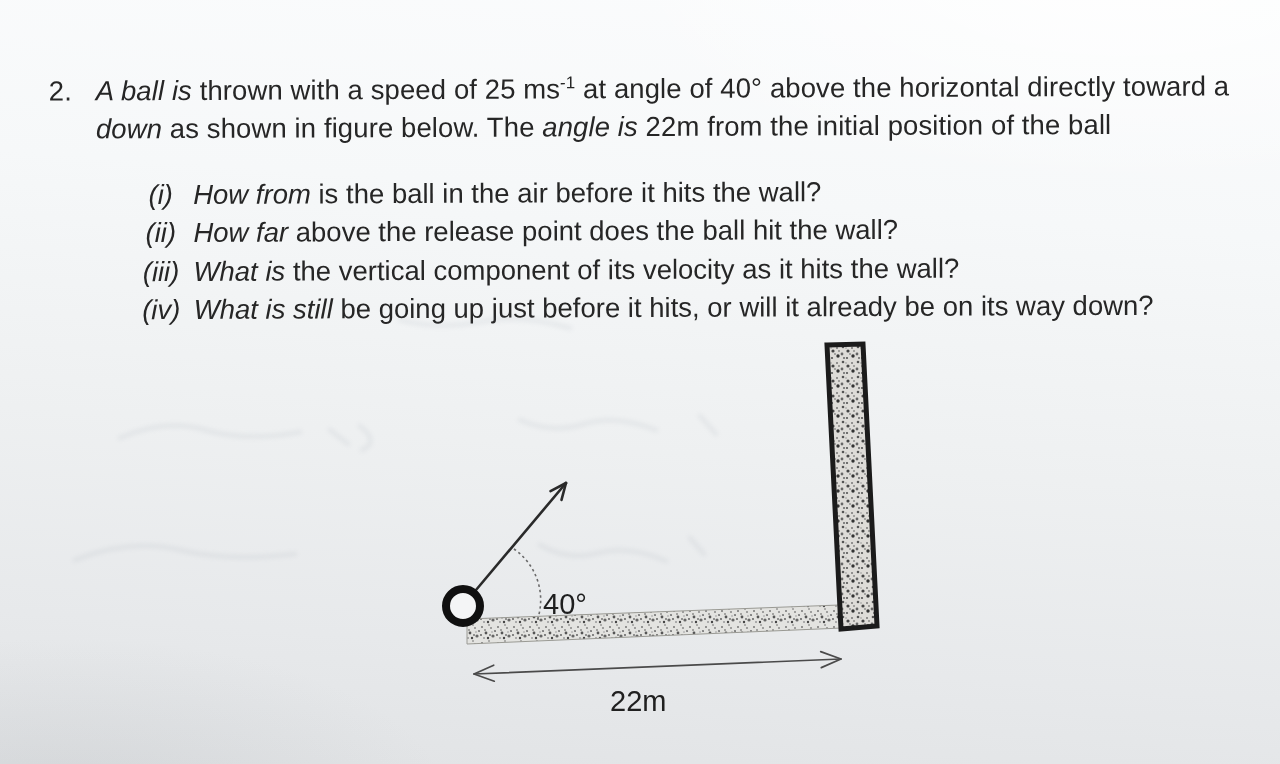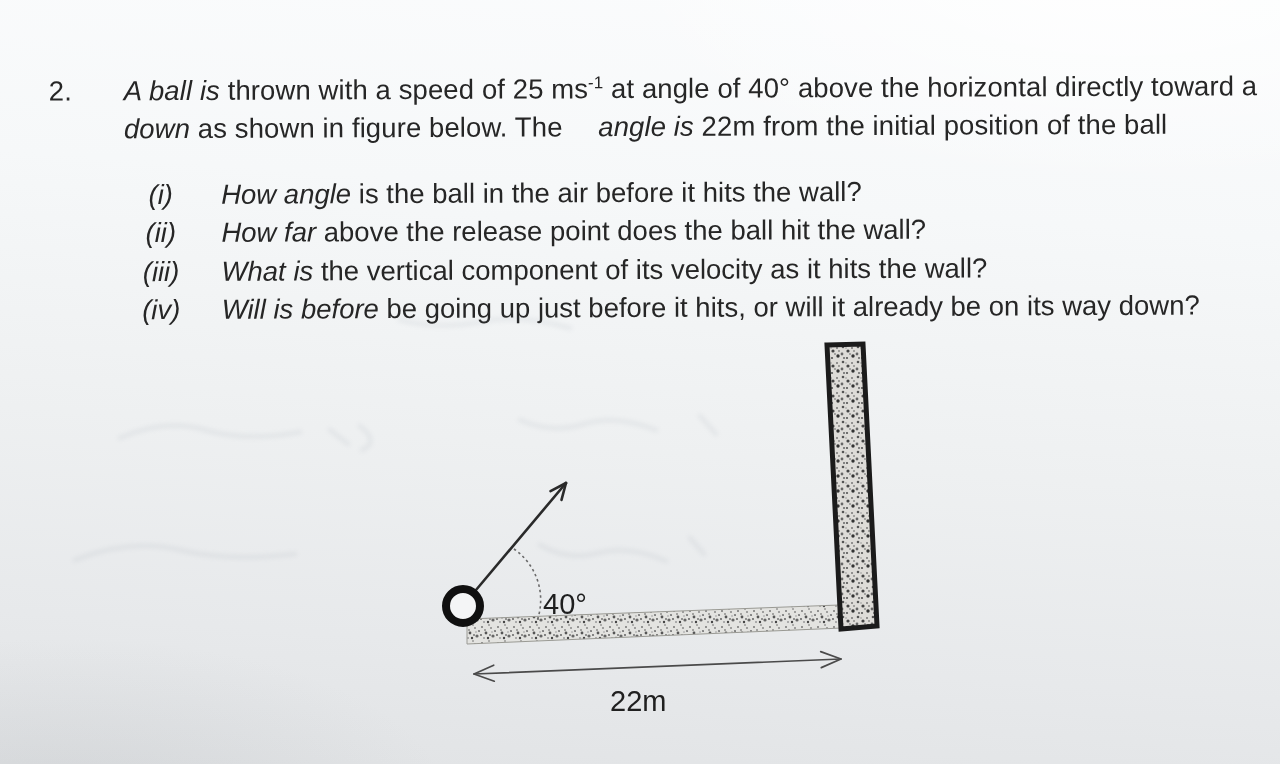--- a/index.html
+++ b/index.html
@@ -12,48 +12,48 @@
       linear-gradient(184deg,#fbfcfd 0%,#f6f8f9 28%,#eef0f1 58%,#e7e9eb 82%,#e1e3e5 100%);
   }
   .textwrap{position:absolute;inset:0;transform:rotate(-0.25deg);}
   .line{position:absolute;font-size:27.5px;line-height:1.2;white-space:pre;letter-spacing:0.1px;}
   .num{left:50px;top:72px;}
   .l1{left:97px;top:72px;}
   .l2{left:97px;top:110px;}
   .q{position:absolute;font-size:27.5px;white-space:pre;}
   .q .marker{display:inline-block;width:57px;text-align:center;font-style:italic;}
   .q .gap{display:inline-block;width:4px;}
-  .it{font-style:italic;margin-left:28px;}
+  .it{font-style:italic;}
   .sup{font-size:17px;position:relative;top:-10px;letter-spacing:0;}
   .q1{left:133px;top:177px;}
   .q2{left:133px;top:215px;}
   .q3{left:133px;top:254px;}
   .q4{left:133px;top:292px;}
   svg.diagram{position:absolute;left:0;top:0;}
   svg text{font-family:"Liberation Sans",sans-serif;}
 </style>
 </head>
 <body>
 
 <div class="page">
 
   <div class="textwrap">
     <div class="line num">2.</div>
 
     <div class="line l1"><span class="it">A ball is</span><span> thrown with a speed of 25 ms</span><span class="sup">-1</span><span> at angle of 40° above the horizontal directly toward a</span></div>
 
     <div class="line l2"><span class="it">down</span><span> as shown in figure below. The </span><span class="it">angle is</span><span> 22m from the initial position of the ball</span></div>
 
-    <div class="q q1"><span class="marker">(i)</span><span class="gap"></span><span class="it">How angle</span><span> is the ball in the air before it hits the wall?</span></div>
+    <div class="q q1"><span class="marker">(i)</span><span class="gap"></span><span class="it">How from</span><span> is the ball in the air before it hits the wall?</span></div>
 
     <div class="q q2"><span class="marker">(ii)</span><span class="gap"></span><span class="it">How far</span><span> above the release point does the ball hit the wall?</span></div>
 
     <div class="q q3"><span class="marker">(iii)</span><span class="gap"></span><span class="it">What is</span><span> the vertical component of its velocity as it hits the wall?</span></div>
 
-    <div class="q q4"><span class="marker">(iv)</span><span class="gap"></span><span class="it">Will is before</span><span> be going up just before it hits, or will it already be on its way down?</span></div>
+    <div class="q q4"><span class="marker">(iv)</span><span class="gap"></span><span class="it">What is still</span><span> be going up just before it hits, or will it already be on its way down?</span></div>
   </div>
 
   <svg class="diagram" width="1280" height="764" viewBox="0 0 1280 764">
     <defs>
       <pattern id="stip" width="16" height="16" patternUnits="userSpaceOnUse">
         <rect width="16" height="16" fill="#e3e3e0"></rect>
         <circle cx="2" cy="3" r="1" fill="#777"></circle>
           <circle cx="6" cy="9" r="1.4" fill="#555"></circle>
         <circle cx="11" cy="4" r="1" fill="#888"></circle>
           <circle cx="13" cy="12" r="1.6" fill="#666"></circle>

